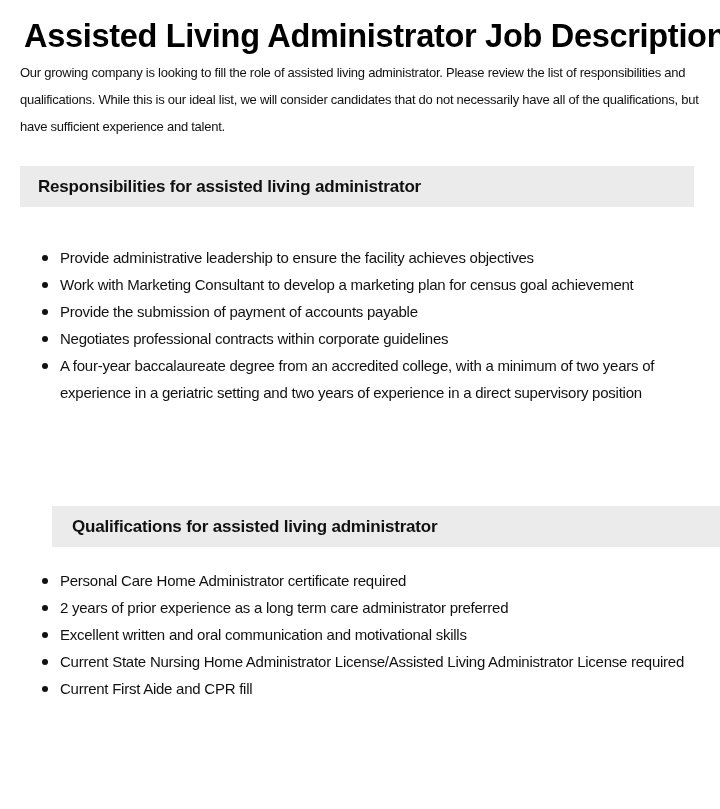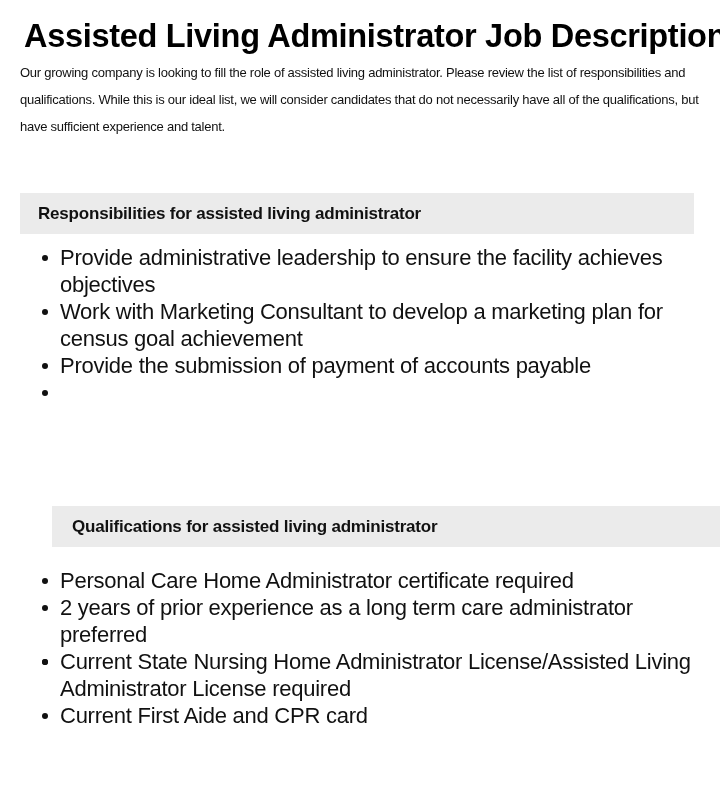--- a/index.html
+++ b/index.html
@@ -60,21 +60,21 @@
       position: absolute;
       left: 20px;
       width: 680px;
       margin: 0;
       padding: 0 0 0 40px;
       box-sizing: border-box;
       list-style: none;
     }
     .bullet-list li {
       position: relative;
-      font-size: 22px;
+      font-size: 15px;
       line-height: 27px;
       letter-spacing: -0.25px;
       color: #111111;
     }
     .bullet-list li .bullet {
       position: absolute;
       left: -18px;
       top: 11px;
       width: 6px;
       height: 6px;
@@ -82,34 +82,35 @@
       background: #111111;
     }
   </style>
 </head>
 <body>
 
 <h1 class="page-title">Assisted Living Administrator Job Description</h1>
 
 <p class="intro">Our growing company is looking to fill the role of assisted living administrator. Please review the list of responsibilities and qualifications. While this is our ideal list, we will consider candidates that do not necessarily have all of the qualifications, but have sufficient experience and talent.</p>
 
-<div class="section-header" style="top:193px;padding-left:18px;">
+<div class="section-header" style="top:166px;padding-left:18px;">
   <h2>Responsibilities for assisted living administrator</h2>
 </div>
 
 <ul class="bullet-list" style="top:244px;">
   <li><span class="bullet"></span><span>Provide administrative leadership to ensure the facility achieves objectives</span></li>
   <li><span class="bullet"></span><span>Work with Marketing Consultant to develop a marketing plan for census goal achievement</span></li>
   <li><span class="bullet"></span><span>Provide the submission of payment of accounts payable</span></li>
-  <li><span class="bullet"></span></li>
+  <li><span class="bullet"></span><span>Negotiates professional contracts within corporate guidelines</span></li>
+  <li><span class="bullet"></span><span>A four-year baccalaureate degree from an accredited college, with a minimum of two years of experience in a geriatric setting and two years of experience in a direct supervisory position</span></li>
 </ul>
 
 <div class="section-header" style="top:506px;margin-left:32px;">
   <h2>Qualifications for assisted living administrator</h2>
 </div>
 
 <ul class="bullet-list" style="top:567px;">
   <li><span class="bullet"></span><span>Personal Care Home Administrator certificate required</span></li>
   <li><span class="bullet"></span><span>2 years of prior experience as a long term care administrator preferred</span></li>
-  <li><span class="bullet"></span></li>
+  <li><span class="bullet"></span><span>Excellent written and oral communication and motivational skills</span></li>
   <li><span class="bullet"></span><span>Current State Nursing Home Administrator License/Assisted Living Administrator License required</span></li>
-  <li><span class="bullet"></span><span>Current First Aide and CPR card</span></li>
+  <li><span class="bullet"></span><span>Current First Aide and CPR fill</span></li>
 </ul>
 
 </body></html>

